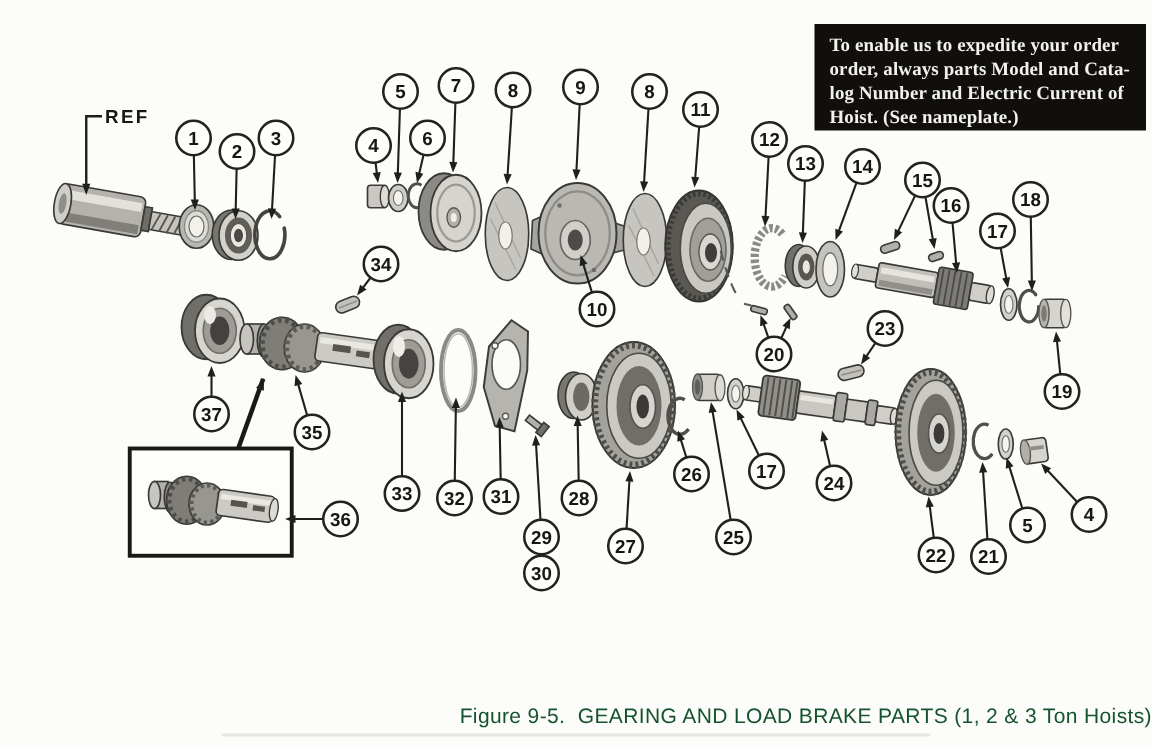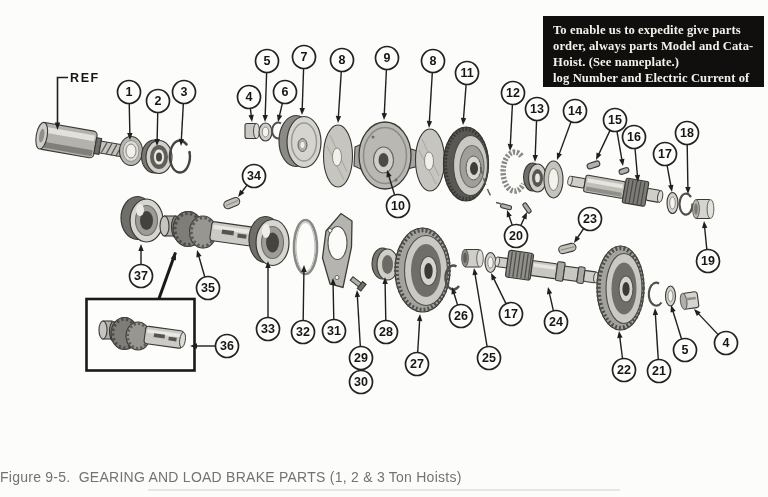--- a/index.html
+++ b/index.html
@@ -2,22 +2,22 @@
 <html><head>
 <meta charset="utf-8">
 <style>
   html,body{margin:0;padding:0;}
   #page{position:relative;width:768px;height:497px;background:#fcfcfa;overflow:hidden;
         font-family:"Liberation Sans",sans-serif;}
   #diagram{position:absolute;left:0;top:0;}
   .note{position:absolute;left:543px;top:16px;width:221px;height:71px;background:#100f0d;
         color:#f2f1ea;font:600 12.6px/1.27 "Liberation Serif",serif;
         padding:7px 8px 0 10px;box-sizing:border-box;letter-spacing:.1px;}
-  .caption{position:absolute;left:0;right:0;top:469px;text-align:left;
-        font:400 14px "Liberation Sans",sans-serif;color:#737373;letter-spacing:.25px;
+  .caption{position:absolute;left:0;right:0;top:469px;text-align:right;
+        font:400 14px "Liberation Sans",sans-serif;color:#14532d;letter-spacing:.25px;
         white-space:pre;}
   .scanline{position:absolute;left:148px;top:489px;width:472px;height:2px;background:#e7e6e1;}
   .leader{stroke:#1f1f1d;stroke-width:1.4;}
   .co-circle{fill:#fdfdfb;stroke:#23221f;stroke-width:1.7;}
   .co-num{font:700 12.5px "Liberation Sans",sans-serif;fill:#171614;text-anchor:middle;}
   .ref-label{font:700 12.5px "Liberation Sans",sans-serif;fill:#171614;letter-spacing:1.6px;}
   .arrtri{fill:#1f1f1d;}
 </style>
 </head>
 <body>
@@ -574,22 +574,22 @@
           <text x="685" y="354.4" class="co-num">5</text>
         </g>
         <g>
           <circle cx="726" cy="343" r="11.5" class="co-circle"></circle>
           <text x="726" y="347.4" class="co-num">4</text>
         </g>
       </g>
 </svg>
 
 <div class="note">
-  <div>To enable us to expedite give parts</div>
+  <div>To enable us to expedite your order</div>
   <div>order, always parts Model and Cata-</div>
+  <div>log Number and Electric Current of</div>
   <div>Hoist. (See nameplate.)</div>
-  <div>log Number and Electric Current of</div>
 </div>
 
 <div class="scanline"></div>
 <div class="caption">Figure 9-5.  GEARING AND LOAD BRAKE PARTS (1, 2 &amp; 3 Ton Hoists)</div>
 
 </div>
 
 </body></html>

